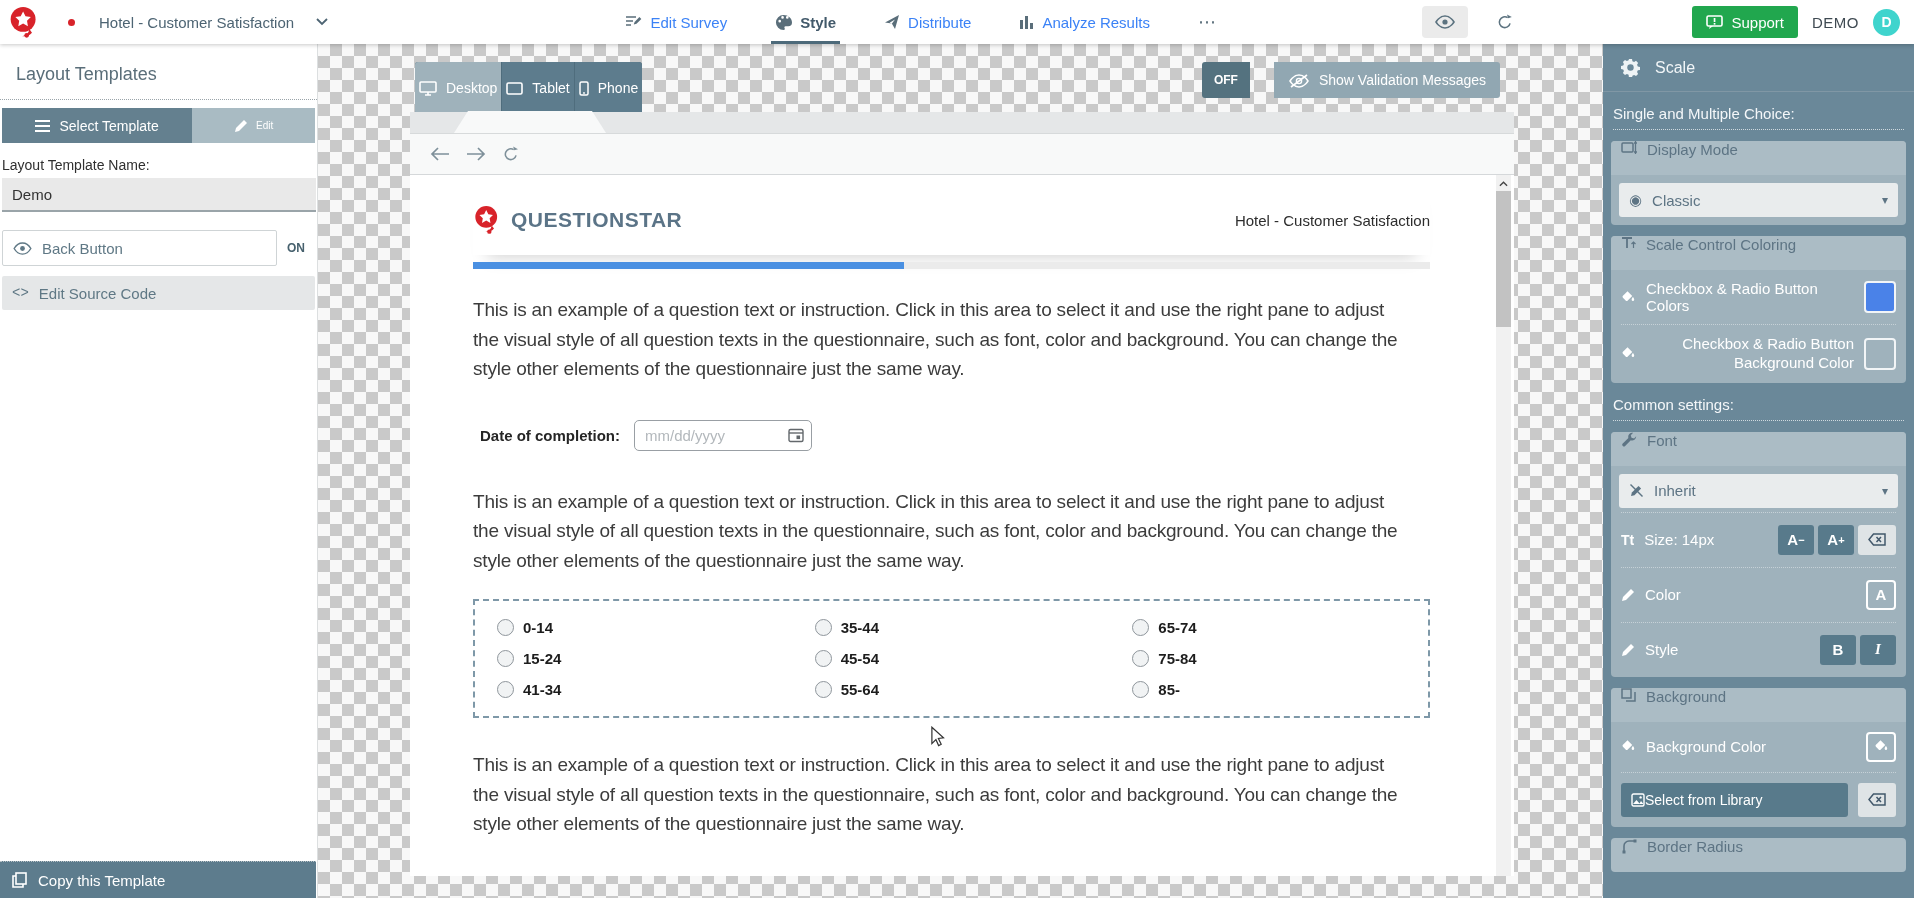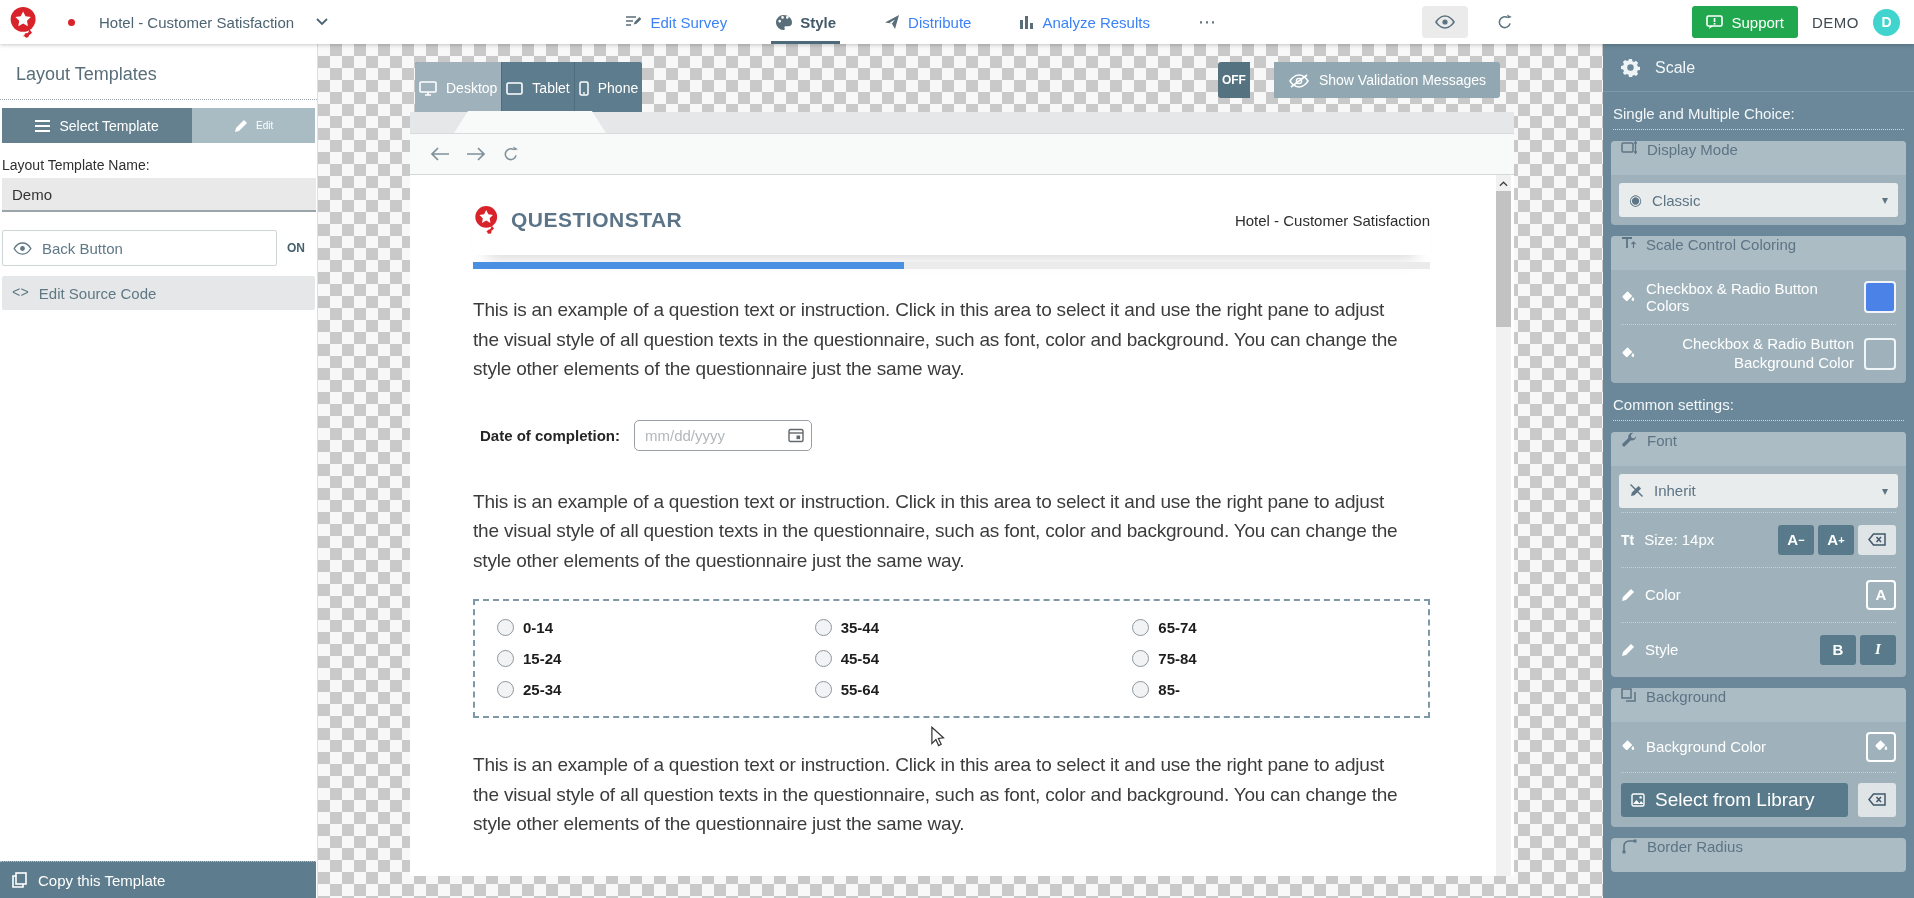--- a/index.html
+++ b/index.html
@@ -56,21 +56,21 @@
 
   .device-group { position:absolute; left:97px; top:18px; display:flex; border-radius:3px; overflow:hidden;
                   box-shadow:0 0 0 1px #51707f inset; }
   .device-btn { height:52px; display:flex; align-items:center; gap:9px; padding:0 4px; color:#fff; font-size:14px;
                 background:#5d7c8d; border-left:1px solid #4f6d7d; cursor:pointer; }
   .device-btn:first-child { border-left:none; }
   .device-btn.active { background:#9fb2bb; }
 
   .validation-group { position:absolute; right:103px; top:18px; display:flex; border-radius:3px; overflow:hidden; }
   .val-off { background:#54727f; color:#fff; font-size:12px; font-weight:bold; display:flex; align-items:center; justify-content:center;
-             width:32px; height:36px; cursor:pointer; }
+             width:48px; height:36px; cursor:pointer; }
   .val-btn { background:#91a7b2; color:#fff; font-size:14px; height:36px; display:flex; align-items:center; gap:10px;
              padding:0 14px; cursor:pointer;margin-left:24px; }
 
   
   #frame { position:absolute; left:92px; top:68px; width:1104px; height:765px; }
   .tabstrip { height:22px; background:#e5e7e8; position:relative; border-bottom:1px solid #d7dadb; }
   .tab { position:absolute; left:44px; bottom:0; width:152px; height:22px; background:#f8f9f9;
          clip-path:polygon(0 100%, 14px 0, calc(100% - 14px) 0, 100% 100%); }
   .browser-toolbar { height:41px; background:#f8f9f9; border-bottom:1px solid #d5d8da; display:flex; align-items:center; gap:16px; padding-left:20px; color:#7e909a; }
   .browser-toolbar .bt-ico { cursor:pointer; }
@@ -125,22 +125,22 @@
   .row-divider { border-top:1px dotted #c6d1d7; margin:0 10px; }
   .swatch { width:32px; height:32px; border:2px solid #f2f5f7; border-radius:4px; cursor:pointer; flex:none; }
   .btn-dark { min-width:36px; height:30px; background:#587a8b; border-radius:3px; color:#fff; display:flex; align-items:center;
               justify-content:center; font-size:15px; font-weight:bold; cursor:pointer; padding:0 6px; }
   .btn-light { min-width:38px; height:30px; background:#dfe4e6; border-radius:3px; color:#42586b; display:flex; align-items:center;
                justify-content:center; cursor:pointer; }
   .btn-outline { width:30px; height:30px; border:2px solid #fff; border-radius:4px; color:#fff; display:flex; align-items:center;
                  justify-content:center; font-size:15px; font-weight:bold; cursor:pointer; }
   .btn-group { display:flex; gap:4px; }
   .sup { font-size:11px; vertical-align:super; font-weight:bold; }
-  .lib-btn { flex:1; height:34px; background:#587a8b; border-radius:3px; color:#fff; font-size:19px; display:flex;
-             align-items:center; gap:10px; padding:0 10px; cursor:pointer; }
+  .lib-btn { flex:1; height:34px; background:#587a8b; border-radius:3px; color:#fff; font-size:14px; display:flex;
+             align-items:center; padding:0 10px; cursor:pointer; }
   .two-line { line-height:1.25;text-align:right; }
   .ts-glyph { font-weight:bold; font-size:14px; }
 </style>
 </head>
 <body>
 
 <div id="topbar">
   <div class="tb-left">
     <svg class="app-logo" viewBox="0 0 36 36">
       <circle cx="17" cy="15" r="14" fill="#d8232a"></circle>
@@ -354,21 +354,21 @@
           <div class="age-item">
               <span class="radio"></span>
               <span class="age-label">0-14</span>
             </div>
           <div class="age-item">
               <span class="radio"></span>
               <span class="age-label">15-24</span>
             </div>
           <div class="age-item">
               <span class="radio"></span>
-              <span class="age-label">25-34</span>
+              <span class="age-label">41-34</span>
             </div>
           <div class="age-item">
               <span class="radio"></span>
               <span class="age-label">35-44</span>
             </div>
           <div class="age-item">
               <span class="radio"></span>
               <span class="age-label">45-54</span>
             </div>
           <div class="age-item">

